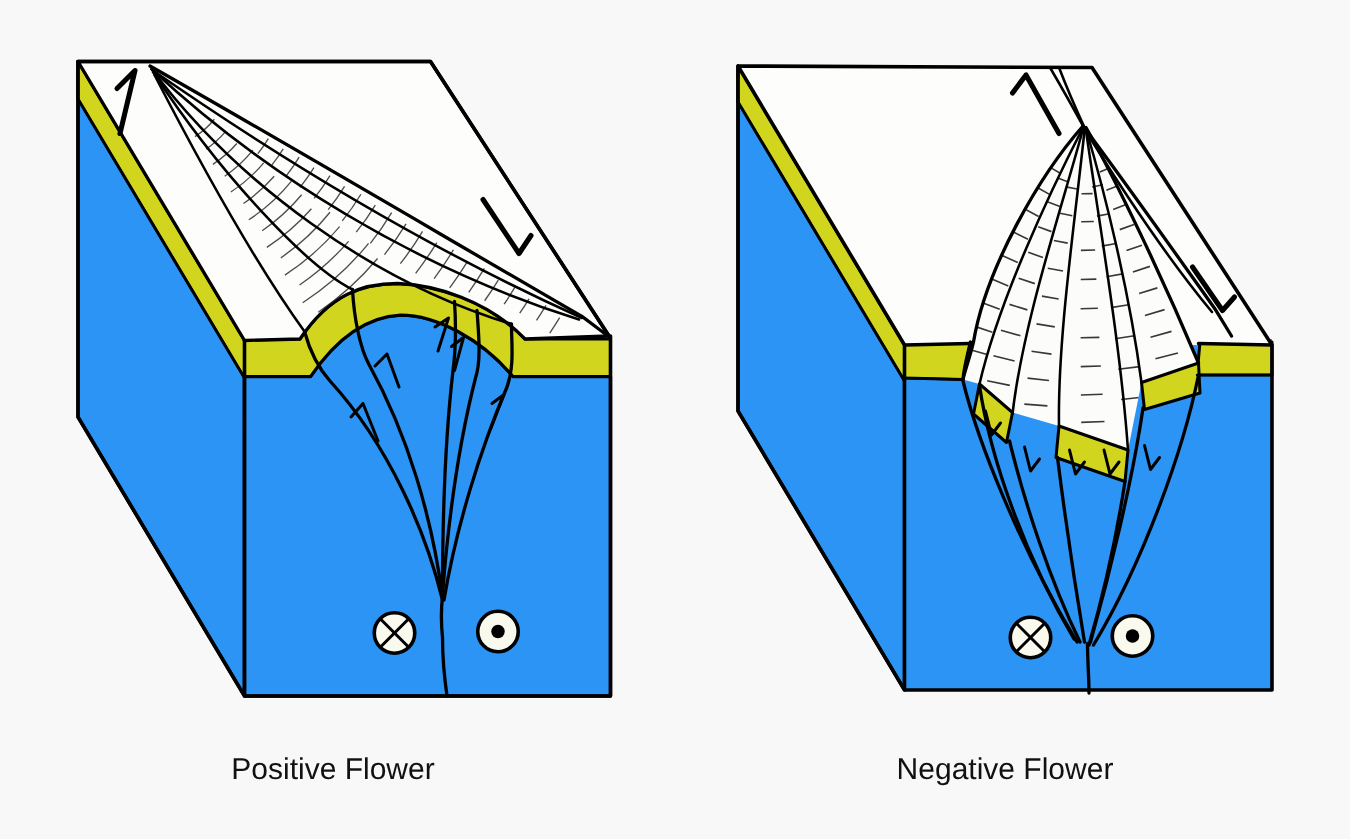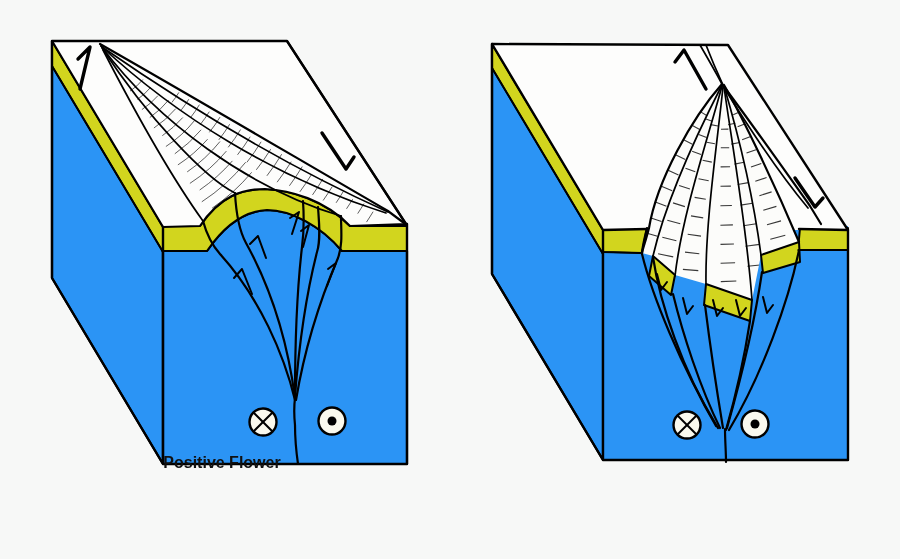--- a/index.html
+++ b/index.html
@@ -15,21 +15,21 @@
   .fault{fill:none;stroke:#000;stroke-width:2.2;stroke-linecap:round;}
   .thin{fill:none;stroke:#000;stroke-width:1.7;stroke-linecap:round;}
   .edge{fill:none;stroke:#000;stroke-width:2.4;stroke-linecap:round;stroke-linejoin:round;}
   .edge2{fill:none;stroke:#000;stroke-width:1.6;stroke-linecap:round;}
   .arrow{fill:none;stroke:#000;stroke-width:3.4;stroke-linecap:round;stroke-linejoin:round;}
   .sarrow{fill:none;stroke:#000;stroke-width:2;stroke-linecap:round;stroke-linejoin:round;}
   .rib{stroke:var(--hatch);stroke-width:.9;fill:none;opacity:.8;}
   .tick{stroke:var(--hatch);stroke-width:1.1;fill:none;opacity:.9;}
   .sym{fill:var(--cream);stroke:#000;stroke-width:2.4;}
   .symline{stroke:#000;stroke-width:2;stroke-linecap:round;}
-  .caption{position:absolute;top:454px;transform:translateX(-50%);font-size:16px;font-weight:bold;color:#111;white-space:nowrap;}
+  .caption{position:absolute;top:502px;transform:translateX(-50%);font-size:20px;font-weight:normal;color:#111;white-space:nowrap;}
 </style>
 </head>
 <body>
 
 <div class="stage">
 <svg width="900" height="559" viewBox="0 0 900 559">
   <defs>
     <clipPath id="pfTopClip">
       <path d="M52,41 L287,41 L406,224 L350,226 C325,200 290,190 265,189 C242,189 220,196 200,226 L163,227 Z"></path>
     </clipPath>
@@ -165,13 +165,14 @@
       <circle class="sym" cx="755" cy="424" r="13.5"></circle>
       <circle cx="755" cy="424" r="4.5" fill="#000"></circle>
     </g>
 
     <path class="edge" d="M492,44 L728,45 L848,230 M492,44 L603,230 M492,44 L492,274 L603,460 L848,460 L848,230 M603,230 L603,460 M603,230 L647,229 M799,229 L848,230"></path>
     <path class="edge2" d="M492,68 L603,254 M603,252 L642,253 M798,250 L848,250"></path>
   </g>
 </svg>
 
 <div class="caption" style="left:222px;">Positive Flower</div>
+<div class="caption" style="left:670px;">Negative Flower</div>
 </div>
 
 </body></html>

